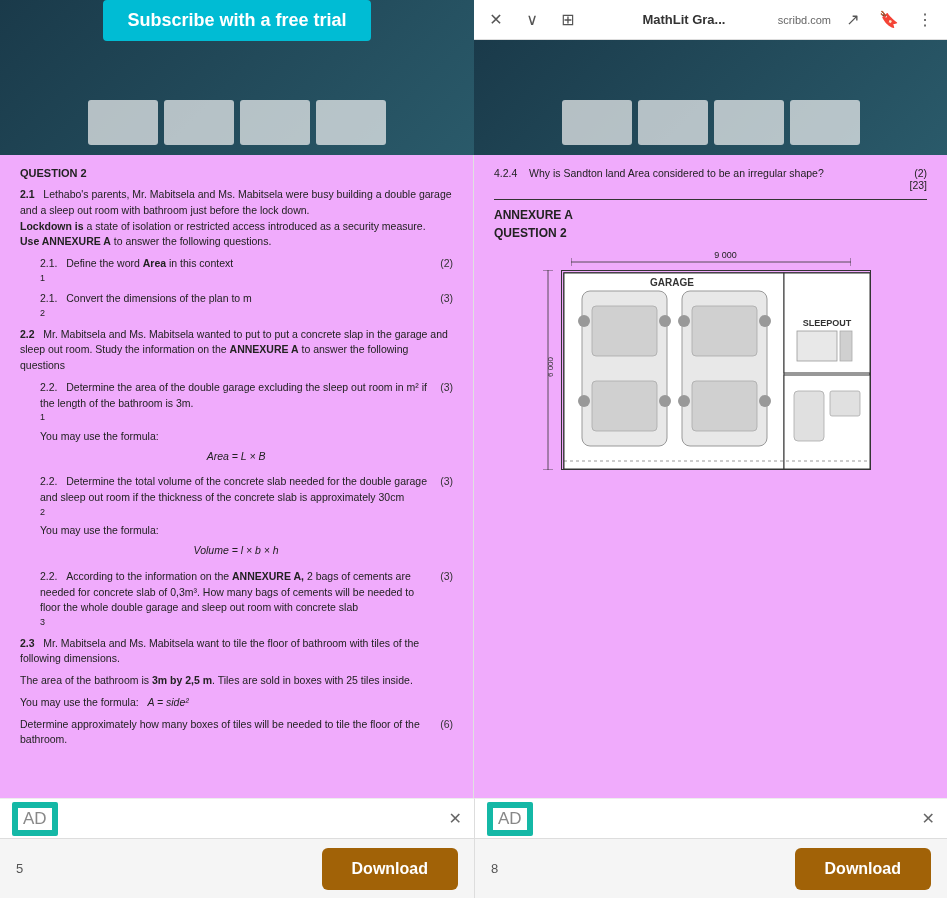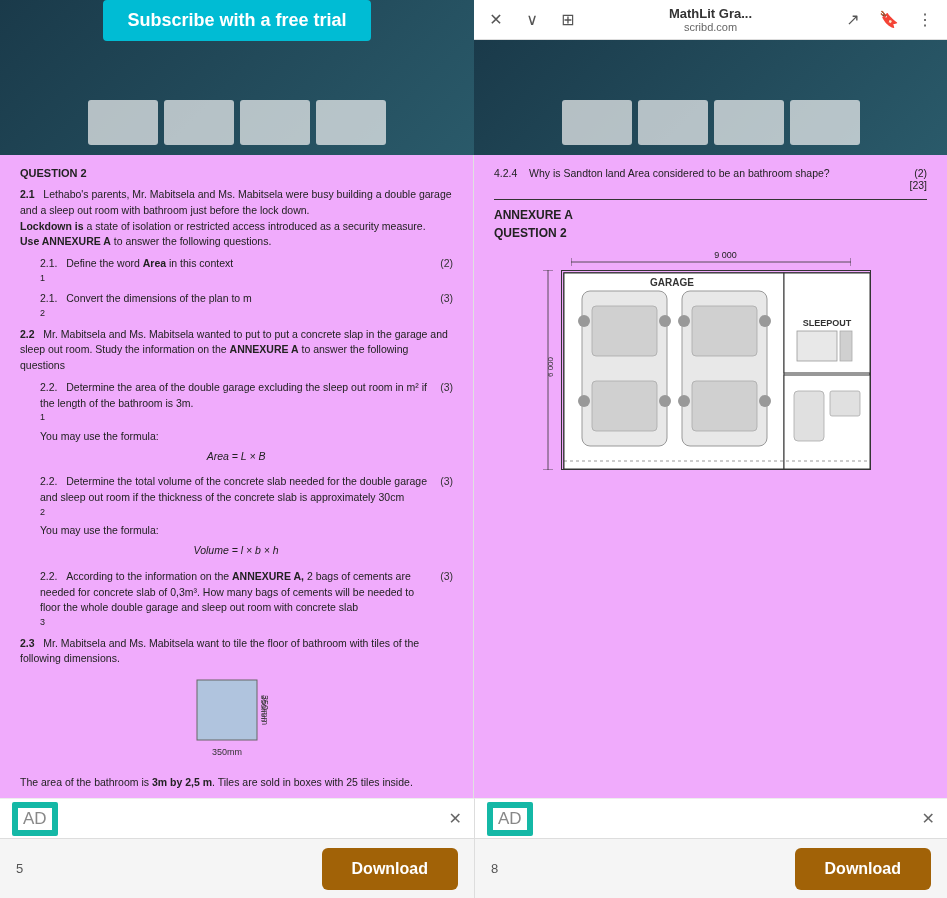--- a/index.html
+++ b/index.html
@@ -96,21 +96,21 @@
       color: #333;
     }
     .nav-subtitle {
       font-size: 11px;
       color: #666;
       text-align: center;
     }
     .nav-title-wrap {
       flex: 1;
       display: flex;
-      flex-direction: column;
+      flex-direction: row;
       align-items: center;
     }
 
     
     .main-content {
       display: flex;
       width: 100%;
       height: calc(898px - 155px - 60px);
       background: #f0abfc;
     }
@@ -369,51 +369,39 @@
         </div>
         <span class="marks">(3)</span>
       </div>
     </div>
 
     <div class="question-item">
       <span class="bold">2.3 &nbsp;</span>
       <span>Mr. Mabitsela and Ms. Mabitsela want to tile the floor of bathroom with tiles of the following dimensions.</span>
     </div>
 
-    <div class="tile-diagram">
-      <div style="position:relative; display:inline-block;">
-        <svg width="100" height="90">
-          <rect x="10" y="5" width="60" height="60" fill="#b0c4de" stroke="#666" stroke-width="1"></rect>
-
-          <text x="75" y="35" font-size="9" fill="#333" transform="rotate(90,75,35)" text-anchor="middle">350mm</text>
-          <text x="76" y="20" font-size="8" fill="#333" writing-mode="vertical-lr">350mm</text>
-
-          <text x="40" y="80" font-size="9" fill="#333" text-anchor="middle">350mm</text>
-        </svg>
-      </div>
-    </div>
 
     <div class="question-item">
       The area of the bathroom is <span class="bold">3m by 2,5 m</span>. Tiles are sold in boxes with 25 tiles inside.
     </div>
     <div class="question-item">
       You may use the formula: &nbsp; <em>A = side²</em>
     </div>
     <div class="question-item flex-row">
       <div>Determine approximately how many boxes of tiles will be needed to tile the floor of the bathroom.</div>
       <span class="marks">(6)</span>
     </div>
   </div>
 
   <div class="right-panel">
 
     <div class="flex-row" style="margin-bottom:6px;">
       <div>
         <span>4.2.4 &nbsp;&nbsp;</span>
-        <span>Why is Sandton land Area considered to be an bathroom shape?</span>
+        <span>Why is Sandton land Area considered to be an irregular shape?</span>
       </div>
       <div style="text-align:right; white-space:nowrap; margin-left:8px;">
         <div>(2)</div>
         <div>[23]</div>
       </div>
     </div>
 
     <div style="border-top:1px solid #333; margin: 8px 0;"></div>
 
     <div class="annexure-title">ANNEXURE A</div>

